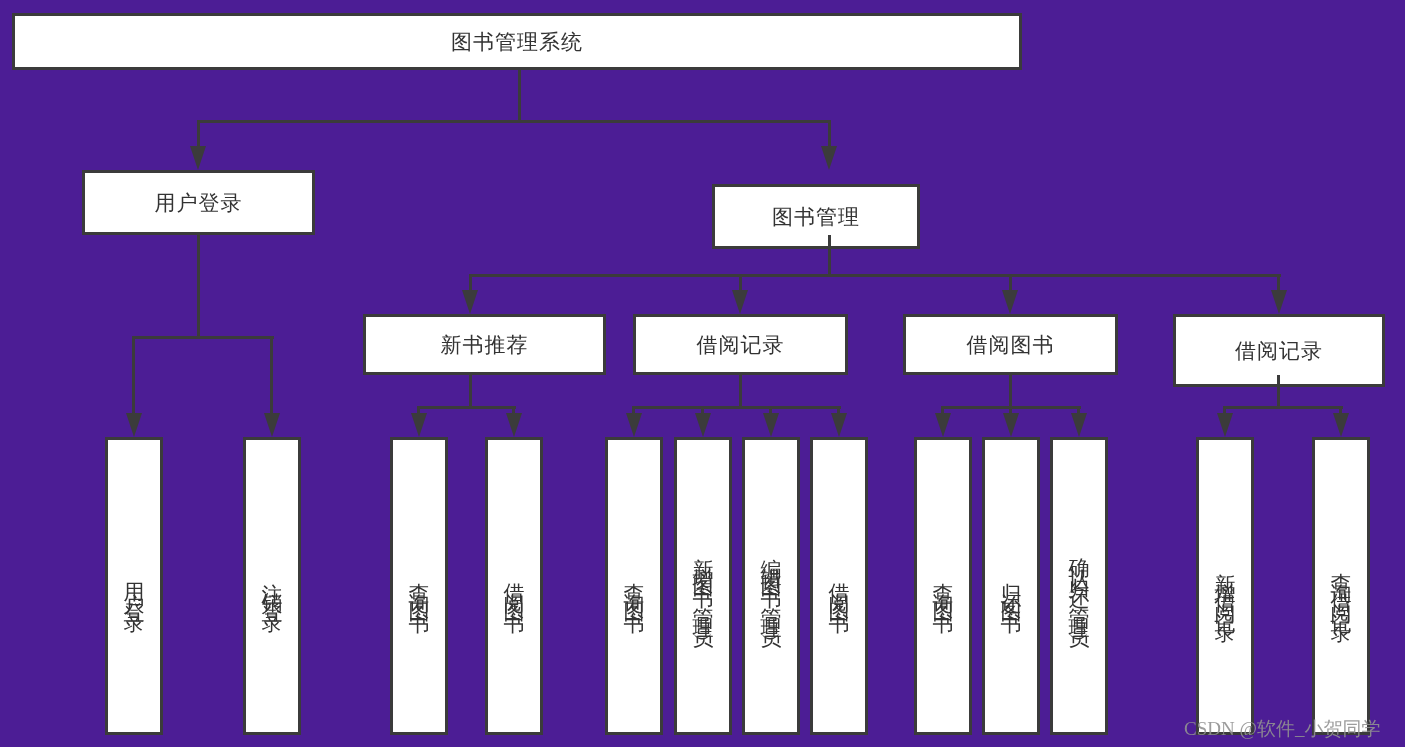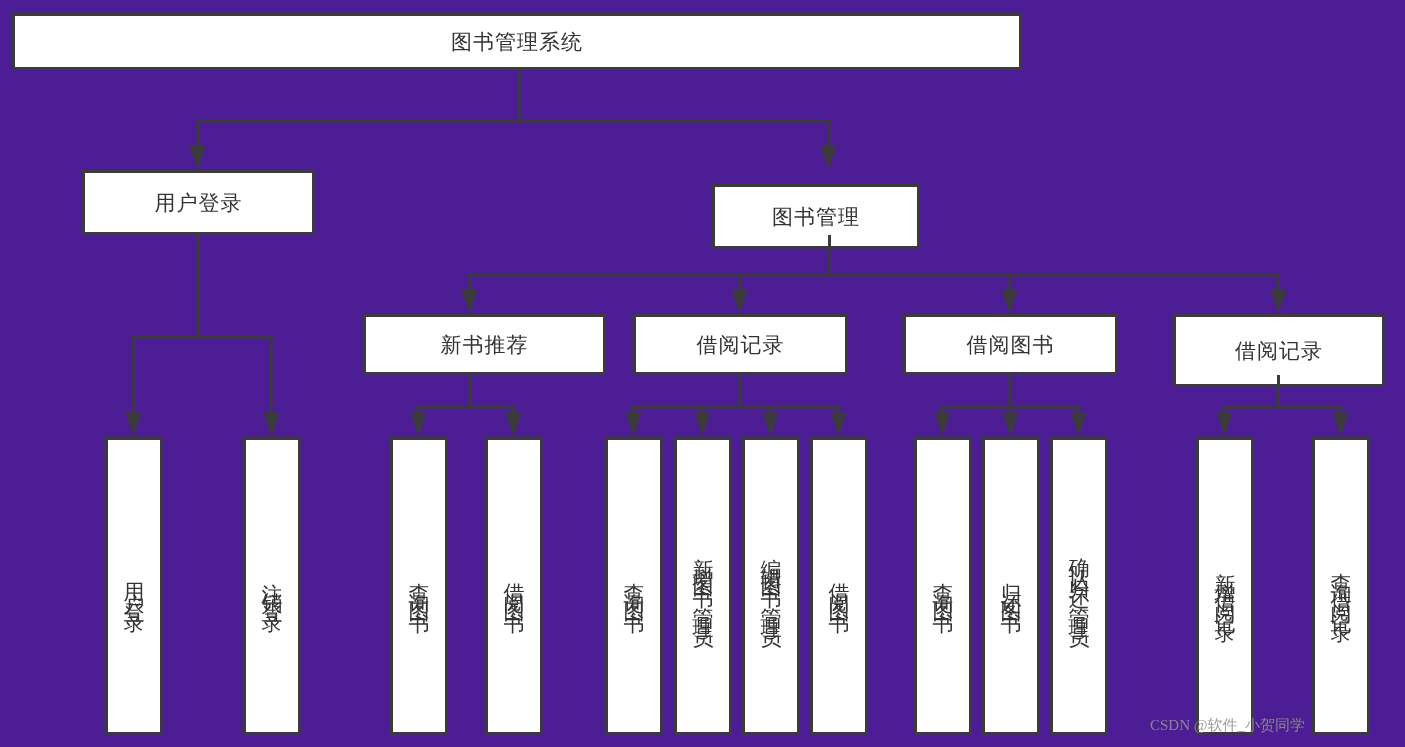--- a/index.html
+++ b/index.html
@@ -19,22 +19,22 @@
     writing-mode:vertical-rl;text-orientation:mixed;
     font-size:21px;letter-spacing:10px;color:#333333;box-sizing:border-box;
   }
   .ln{position:absolute;background:#3b3b3b;}
   .ar{
     position:absolute;width:0;height:0;
     border-left:8px solid transparent;border-right:8px solid transparent;
     border-top:24px solid #3b3b3b;
   }
   .watermark{
-    position:absolute;left:1150px;top:716px;width:222px;
-    font-size:15px;color:rgba(145,145,145,0.9);white-space:nowrap;
+    position:absolute;left:1184px;top:716px;width:222px;
+    font-size:19px;color:rgba(145,145,145,0.9);white-space:nowrap;
     z-index:5;
   }
 </style>
 </head>
 <body>
 
 <div class="canvas">
 
   <div class="box" style="left:12px;top:13px;width:1010px;height:57px;">图书管理系统</div>
 

